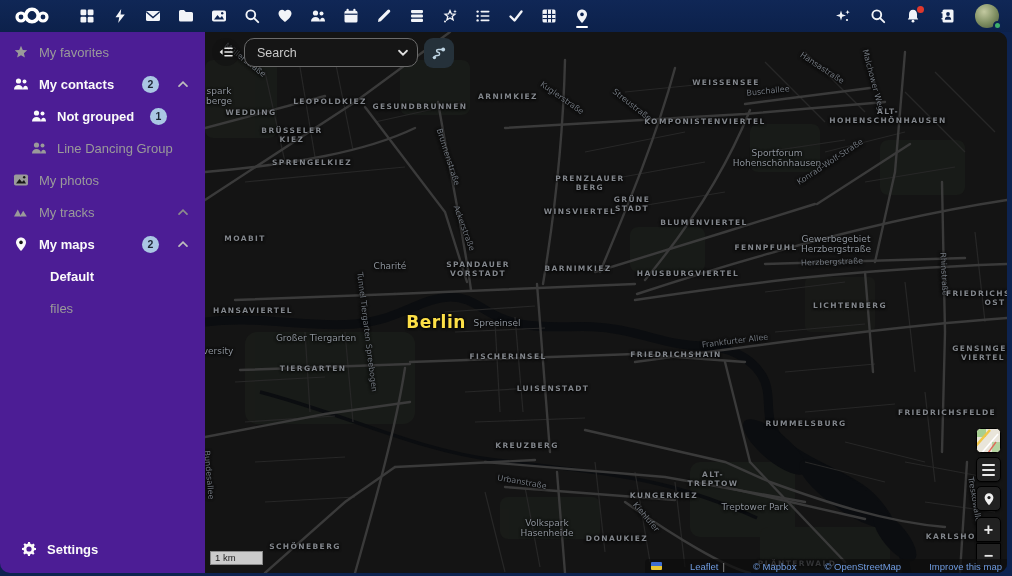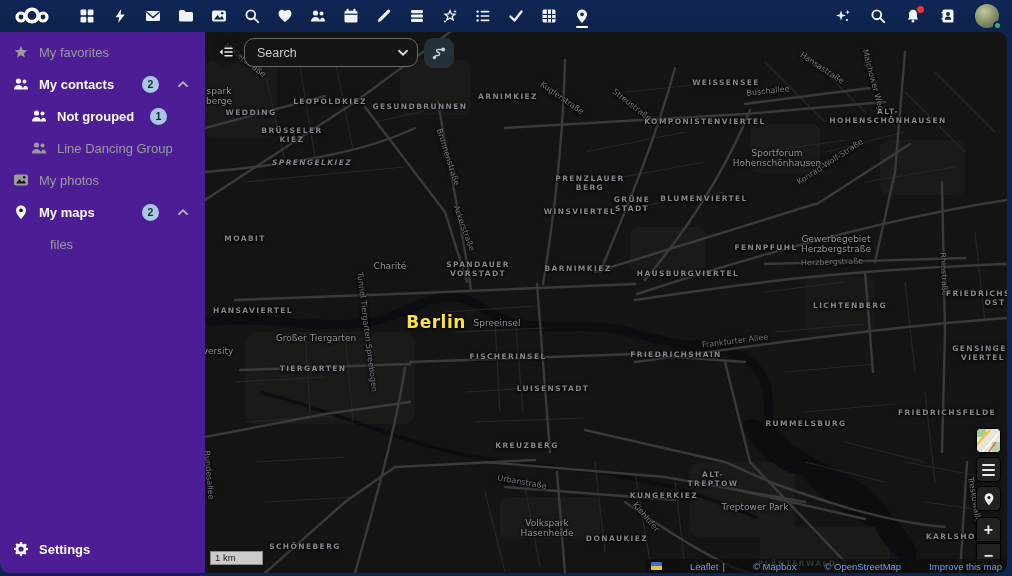--- a/index.html
+++ b/index.html
@@ -41,21 +41,21 @@
   .side-item.ind2 { padding-left:50px; }
   .side-item .sic { width:16px; height:16px; flex:none; display:flex; }
   .side-label { white-space:nowrap; overflow:hidden; }
   .badge { margin-left:auto; min-width:17px; height:17px; border-radius:9px; background:#aac7e4;
            color:#1c2633; font-size:10.5px; font-weight:700; display:flex; align-items:center;
            justify-content:center; padding:0 4px; }
   .chev { width:28px; display:flex; justify-content:center; flex:none; color:#bdbdbd; cursor:pointer; }
   .side-item.muted .chev { color:#8c8c8c; }
   .chev:only-of-type { margin-left:auto; }
   .chev.auto { margin-left:auto; }
-  .settings-row { position:absolute; bottom:8px; left:0; width:100%; }
+  .settings-row { position:absolute; bottom:8px; left:8px; width:100%; }
 
   
   .map { position:relative; width:802px; height:541px; background:#141414; overflow:hidden; }
   .roads { position:absolute; inset:0; }
   .labels { position:absolute; inset:0; overflow:hidden; pointer-events:none; }
   .lbl { position:absolute; white-space:pre-line; text-align:center;
          text-shadow:0 0 3px #000,0 1px 3px #000; font-family:"DejaVu Sans",sans-serif; }
   .lbl.d { font-size:7.5px; letter-spacing:1.4px; font-weight:700; color:#82868c; }
   .lbl.p { font-size:9px; color:#8d939b; }
   .lbl.s { font-size:8px; color:#70767e; }
@@ -355,34 +355,51 @@
         <div class="side-item muted">
           <span class="sic">
             <svg viewBox="0 0 16 16" width="16" height="16">
               <rect x="1" y="2.5" width="14" height="11" rx="1.8" fill="currentColor"></rect>
               <path d="M3,11.5 L6.5,7 L9,10 L11,8 L13,11.5 Z" fill="#171717"></path>
               <circle cx="11.2" cy="5.3" r="1.2" fill="#171717"></circle>
             </svg>
           </span>
           <span class="side-label">My photos</span>
         </div>
+        <div class="side-item muted">
+          <span class="sic">
+            <svg viewBox="0 0 16 16" width="16" height="16" fill="currentColor">
+              <path d="M1,12.5 L4.8,5.5 L8.2,12.5 Z"></path>
+              <path d="M6.8,12.5 L10.2,6.8 L13.8,12.5 Z"></path>
+            </svg>
+          </span>
+          <span class="side-label">My tracks</span>
+          <span class="chev auto">
+            <svg viewBox="0 0 16 16" width="16" height="16">
+              <path d="M4,10.2 L8,6.2 L12,10.2" fill="none" stroke="currentColor" stroke-width="1.7" stroke-linecap="round"></path>
+            </svg>
+          </span>
+        </div>
         <div class="side-item">
           <span class="sic">
             <svg viewBox="0 0 16 16" width="16" height="16">
               <path d="M8,1.5 C5.2,1.5 3,3.7 3,6.5 C3,10 8,15 8,15 C8,15 13,10 13,6.5 C13,3.7 10.8,1.5 8,1.5 Z" fill="currentColor"></path>
               <circle cx="8" cy="6.4" r="1.8" fill="#171717"></circle>
             </svg>
           </span>
           <span class="side-label">My maps</span>
           <span class="badge">2</span>
           <span class="chev">
             <svg viewBox="0 0 16 16" width="16" height="16">
               <path d="M4,10.2 L8,6.2 L12,10.2" fill="none" stroke="currentColor" stroke-width="1.7" stroke-linecap="round"></path>
             </svg>
           </span>
+        </div>
+        <div class="side-item ind2">
+          <span class="side-label">Default</span>
         </div>
         <div class="side-item muted ind2">
           <span class="side-label">files</span>
         </div>
       </nav>
     <div class="side-item settings-row">
       <span class="sic">
         <svg viewBox="0 0 16 16" width="16" height="16">
             <path fill="#fafafa" fill-rule="evenodd" d="M7,1 h2 l0.3,1.8 a5.2,5.2 0 0 1 1.6,0.66 l1.5,-1 1.42,1.42 -1,1.5 a5.2,5.2 0 0 1 0.66,1.6 L15,7 v2 l-1.8,0.3 a5.2,5.2 0 0 1 -0.66,1.6 l1,1.5 -1.42,1.42 -1.5,-1 a5.2,5.2 0 0 1 -1.6,0.66 L9,15 H7 l-0.3,-1.8 a5.2,5.2 0 0 1 -1.6,-0.66 l-1.5,1 -1.42,-1.42 1,-1.5 a5.2,5.2 0 0 1 -0.66,-1.6 L1,9 V7 l1.8,-0.3 a5.2,5.2 0 0 1 0.66,-1.6 l-1,-1.5 1.42,-1.42 1.5,1 a5.2,5.2 0 0 1 1.6,-0.66 Z M8,5.4 A2.6,2.6 0 1 0 8,10.6 A2.6,2.6 0 0 0 8,5.4 Z"></path>
           </svg>
@@ -520,31 +537,31 @@
         <span class="lbl s" style="left: 427px; top: 73px; transform: translate(-50%, -50%) rotate(38deg);">Streustraße</span>
         <span class="lbl d" style="left: 521px; top: 50px; transform: translate(-50%, -50%);">WEISSENSEE</span>
         <span class="lbl s" style="left: 563px; top: 59px; transform: translate(-50%, -50%) rotate(-6deg);">Buschallee</span>
         <span class="lbl s" style="left: 617px; top: 36px; transform: translate(-50%, -50%) rotate(33deg);">Hansastraße</span>
         <span class="lbl s" style="left: 668px; top: 48px; transform: translate(-50%, -50%) rotate(75deg);">Malchower Weg</span>
         <span class="lbl d" style="left: 500px; top: 89px; transform: translate(-50%, -50%);">KOMPONISTENVIERTEL</span>
         <span class="lbl d" style="left: 683px; top: 84px; transform: translate(-50%, -50%);">ALT-
 HOHENSCHÖNHAUSEN</span>
         <span class="lbl d" style="left: 87px; top: 103px; transform: translate(-50%, -50%);">BRÜSSELER
 KIEZ</span>
-        <span class="lbl d" style="left: 107px; top: 130px; transform: translate(-50%, -50%); font-style: italic;">SPRENGELKIEZ</span>
+        <span class="lbl d" style="left: 107px; top: 130px; transform: translate(-50%, -50%);">SPRENGELKIEZ</span>
         <span class="lbl s" style="left: 243px; top: 125px; transform: translate(-50%, -50%) rotate(72deg);">Brunnenstraße</span>
         <span class="lbl d" style="left: 385px; top: 143px; transform: translate(-50%, -50%); margin-top: 8px;">PRENZLAUER
 BERG</span>
         <span class="lbl p" style="left: 572px; top: 126px; transform: translate(-50%, -50%);">Sportforum
 Hohenschönhausen</span>
         <span class="lbl s" style="left: 625px; top: 130px; transform: translate(-50%, -50%) rotate(-33deg);">Konrad-Wolf-Straße</span>
         <span class="lbl d" style="left: 427px; top: 172px; transform: translate(-50%, -50%);">GRÜNE
 STADT</span>
         <span class="lbl d" style="left: 375px; top: 179px; transform: translate(-50%, -50%);">WINSVIERTEL</span>
-        <span class="lbl d" style="left: 499px; top: 166px; transform: translate(-50%, -50%);">BLUMENVIERTEL</span>
+        <span class="lbl d" style="left: 499px; top: 190px; transform: translate(-50%, -50%);">BLUMENVIERTEL</span>
         <span class="lbl d" style="left: 40px; top: 206px; transform: translate(-50%, -50%);">MOABIT</span>
         <span class="lbl s" style="left: 259px; top: 196px; transform: translate(-50%, -50%) rotate(70deg);">Ackerstraße</span>
         <span class="lbl p" style="left: 185px; top: 234px; transform: translate(-50%, -50%);">Charité</span>
         <span class="lbl d" style="left: 273px; top: 237px; transform: translate(-50%, -50%);">SPANDAUER
 VORSTADT</span>
         <span class="lbl d" style="left: 373px; top: 236px; transform: translate(-50%, -50%);">BARNIMKIEZ</span>
         <span class="lbl d" style="left: 483px; top: 241px; transform: translate(-50%, -50%);">HAUSBURGVIERTEL</span>
         <span class="lbl d" style="left: 561px; top: 215px; transform: translate(-50%, -50%);">FENNPFUHL</span>
         <span class="lbl p" style="left: 631px; top: 212px; transform: translate(-50%, -50%);">Gewerbegebiet
 Herzbergstraße</span>

